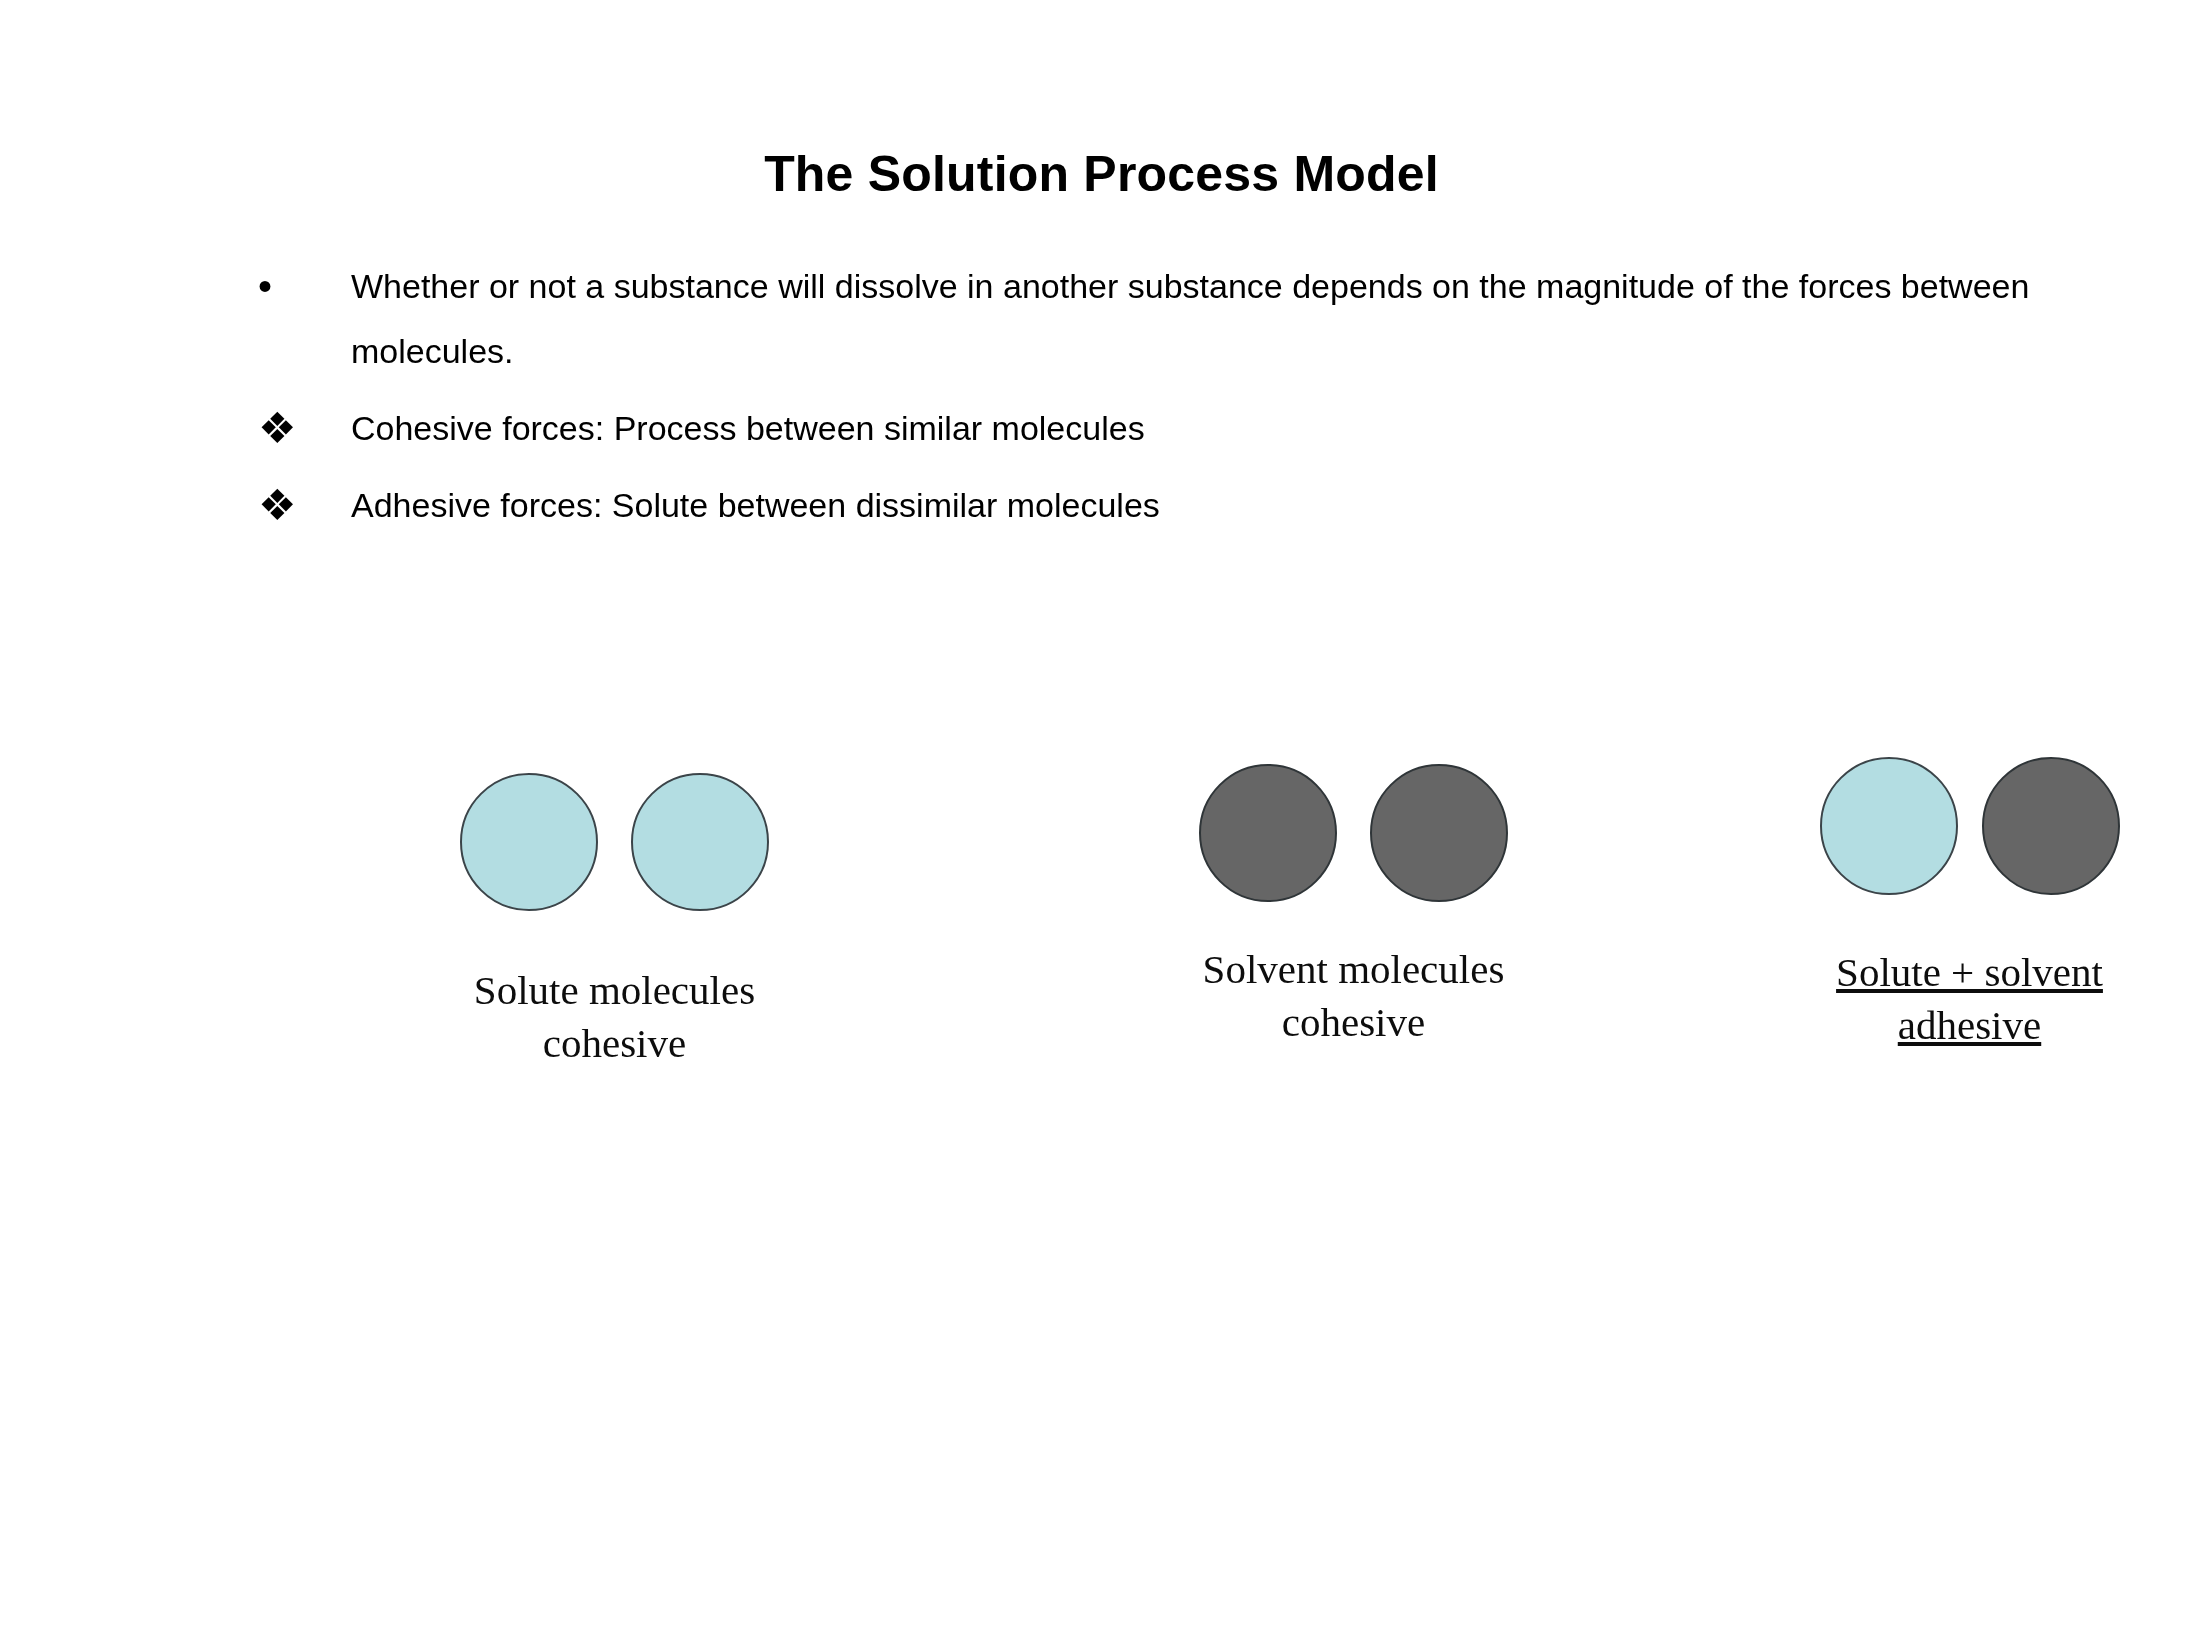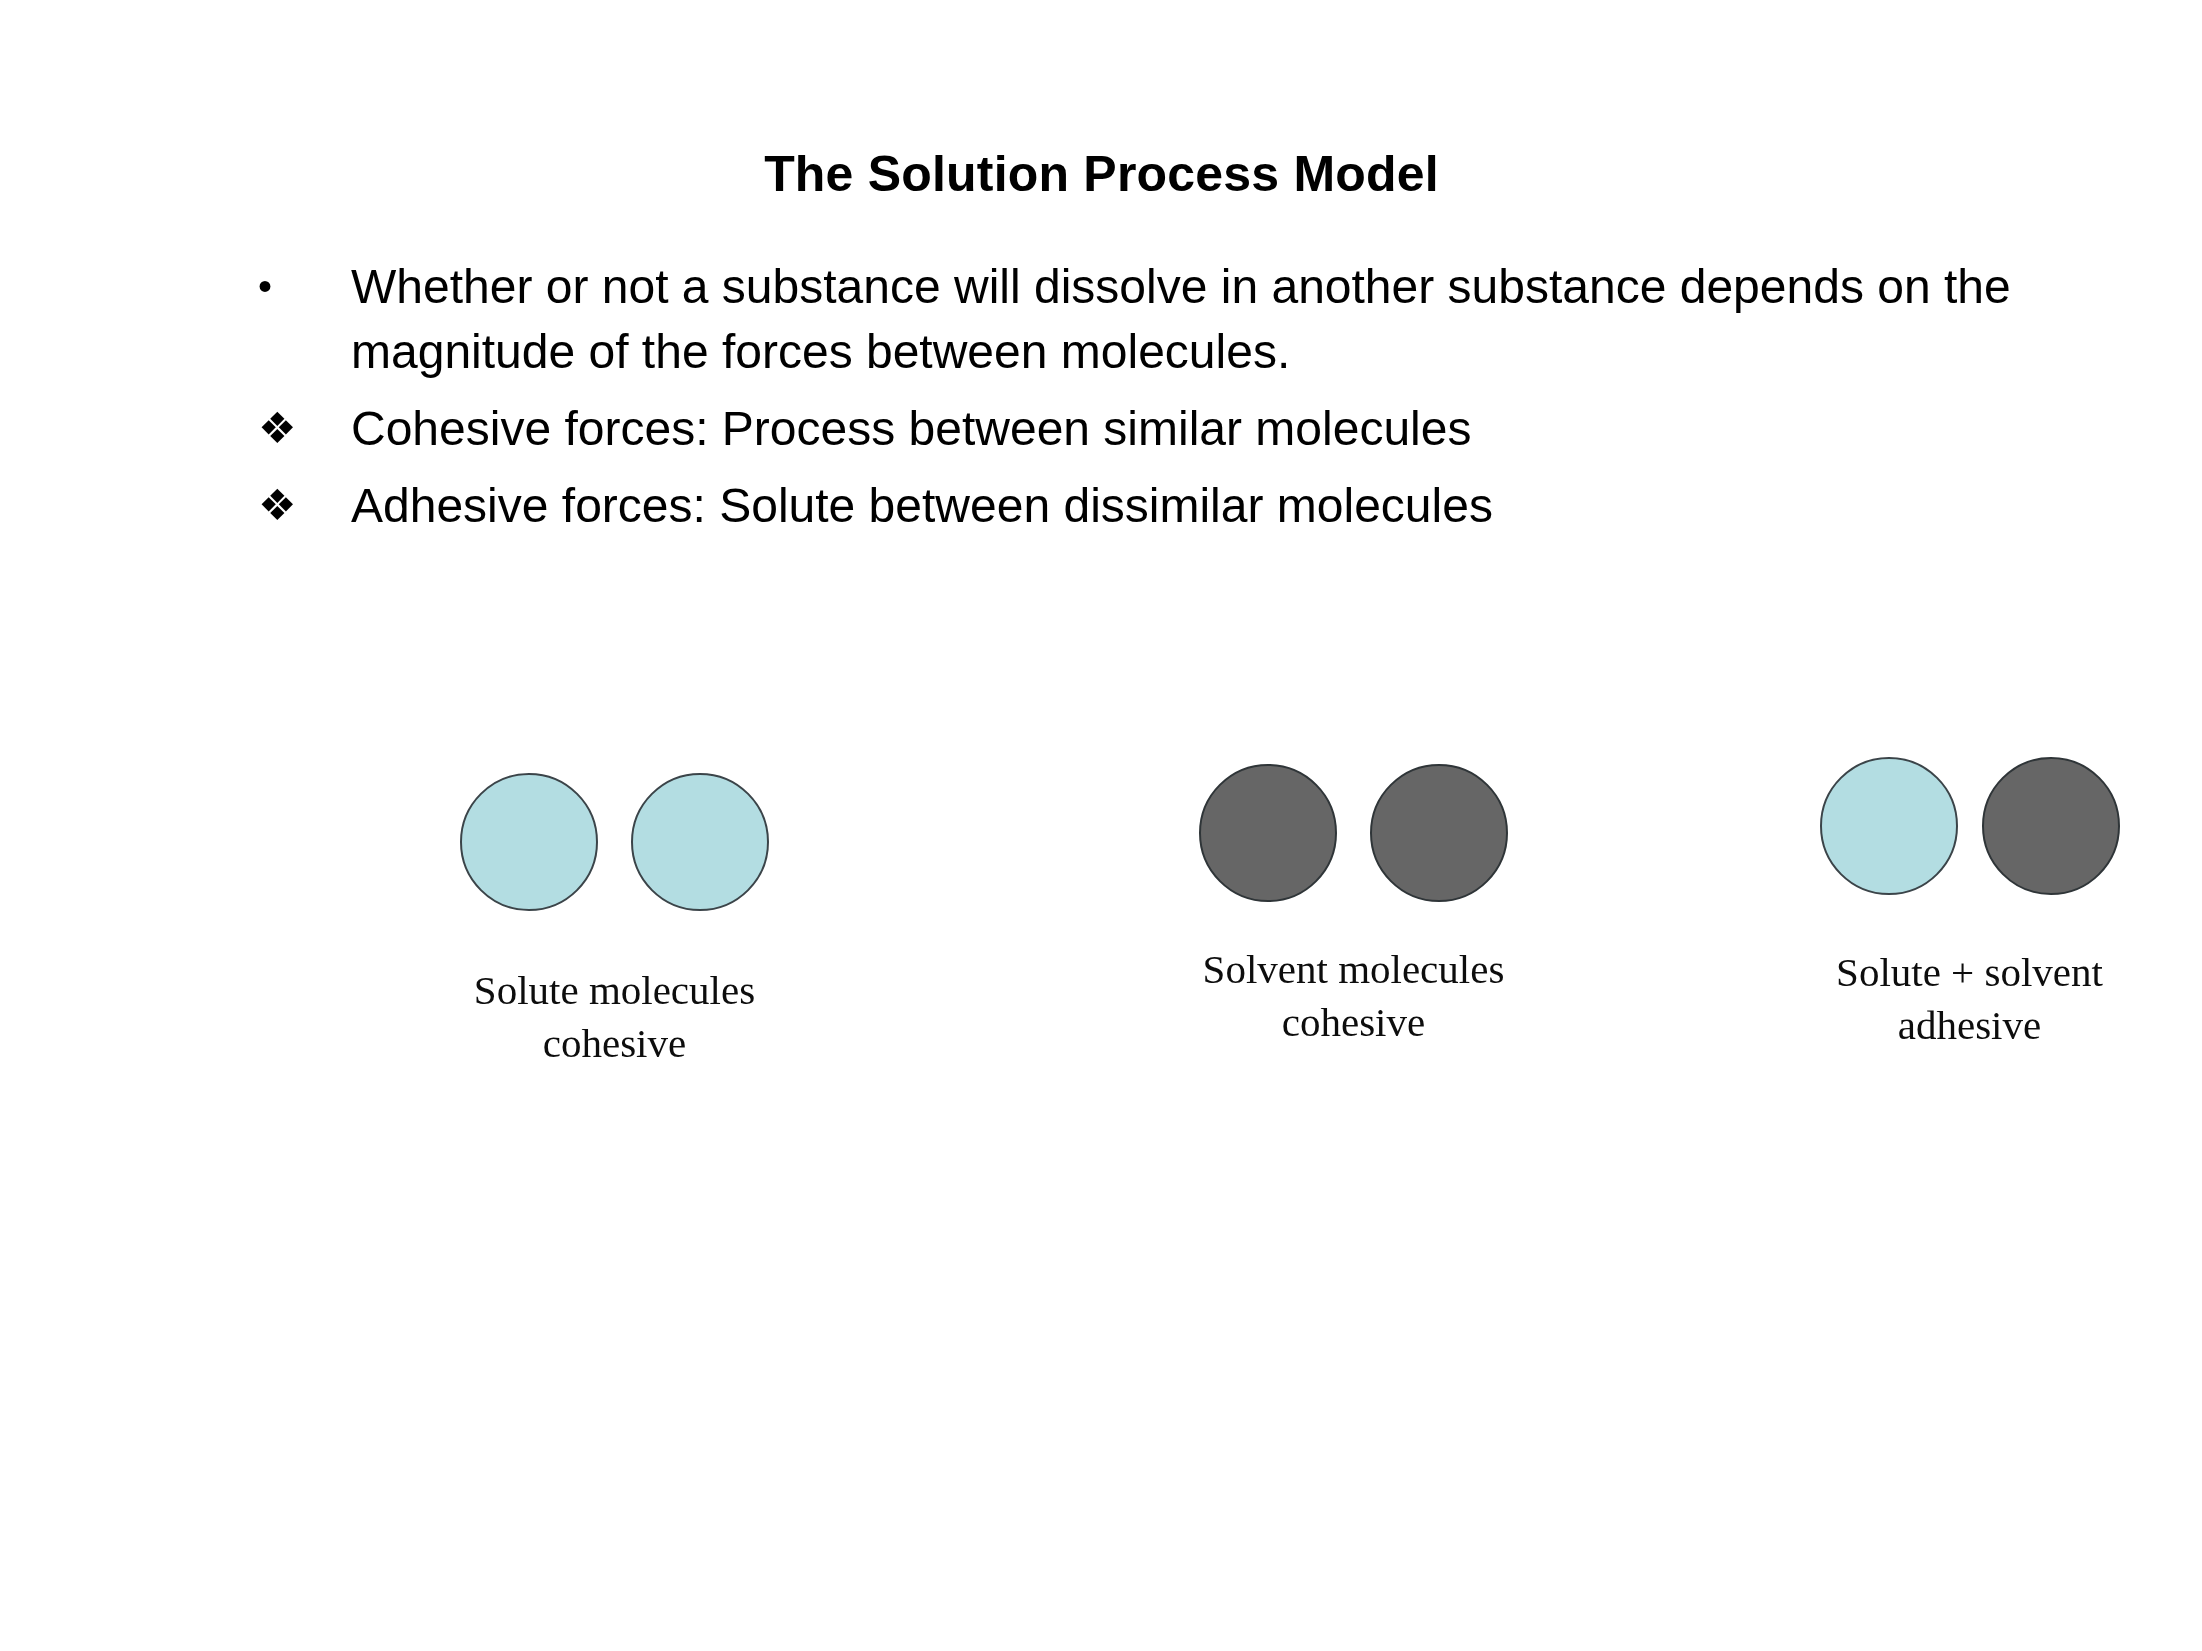--- a/index.html
+++ b/index.html
@@ -56,21 +56,21 @@
   }
   .bullet-marker.round {
     font-size: 40px;
   }
   .bullet-marker.diamond {
     font-size: 43px;
   }
   .bullet-text {
     flex: 1 1 auto;
     font-family: "Liberation Sans", sans-serif;
-    font-size: 48px;
+    font-size: 34px;
     line-height: 65px;
     color: #000000;
     font-weight: normal;
   }
 
   
   #diagram {
     position: absolute;
     left: 12px;
     top: 757px;
@@ -116,21 +116,21 @@
   
   #group-solute { left: 379px; width: 447px; }
   #group-solute .circle-row { height: 172px; align-items: flex-start; padding-top: 15.5px; }
 
   #group-solvent { left: 1118px; width: 447px; }
   #group-solvent .circle-row { height: 172px; align-items: flex-start; padding-top: 6.9px; }
   #group-solvent .mol-caption { margin-top: 6.9px; }
 
   #group-adhesive { left: 1734px; width: 447px; }
   #group-adhesive .circle-row { height: 172px; align-items: flex-start; padding-top: 0px; }
-  #group-adhesive .mol-caption { margin-top: 17px; }
+  #group-adhesive .mol-caption { margin-top: 17px; text-decoration: underline; }
 </style>
 </head>
 <body>
 
 <div id="slide">
 
   <div id="slide-title">The Solution Process Model</div>
 
   <div id="bullet-list">
 

